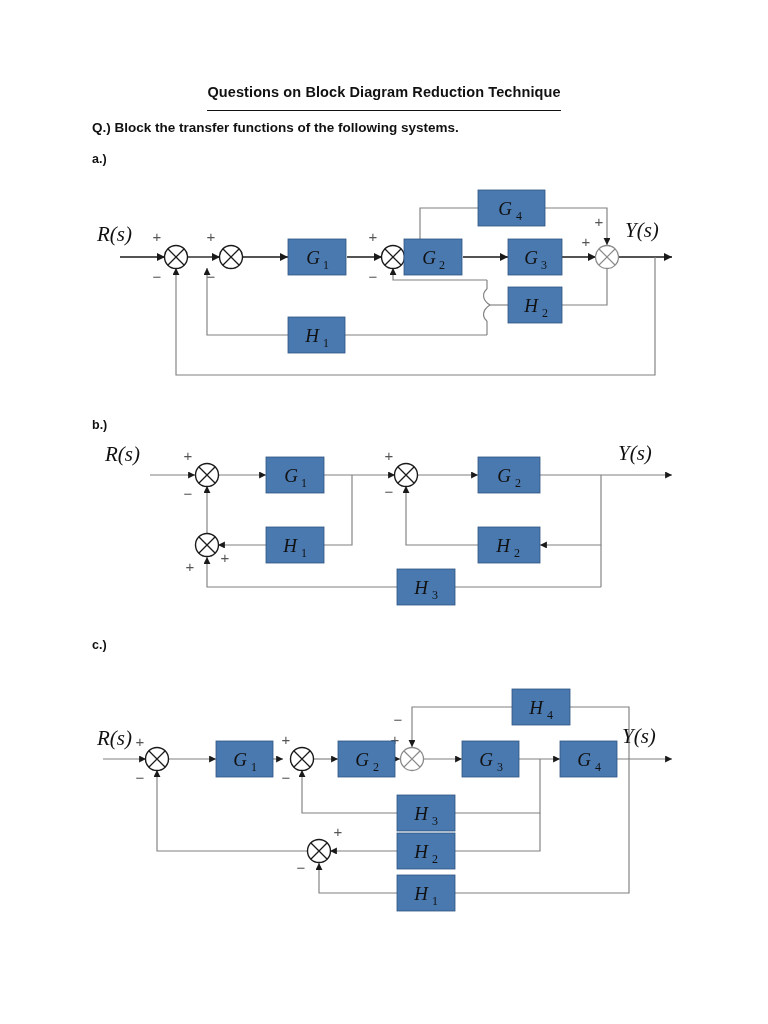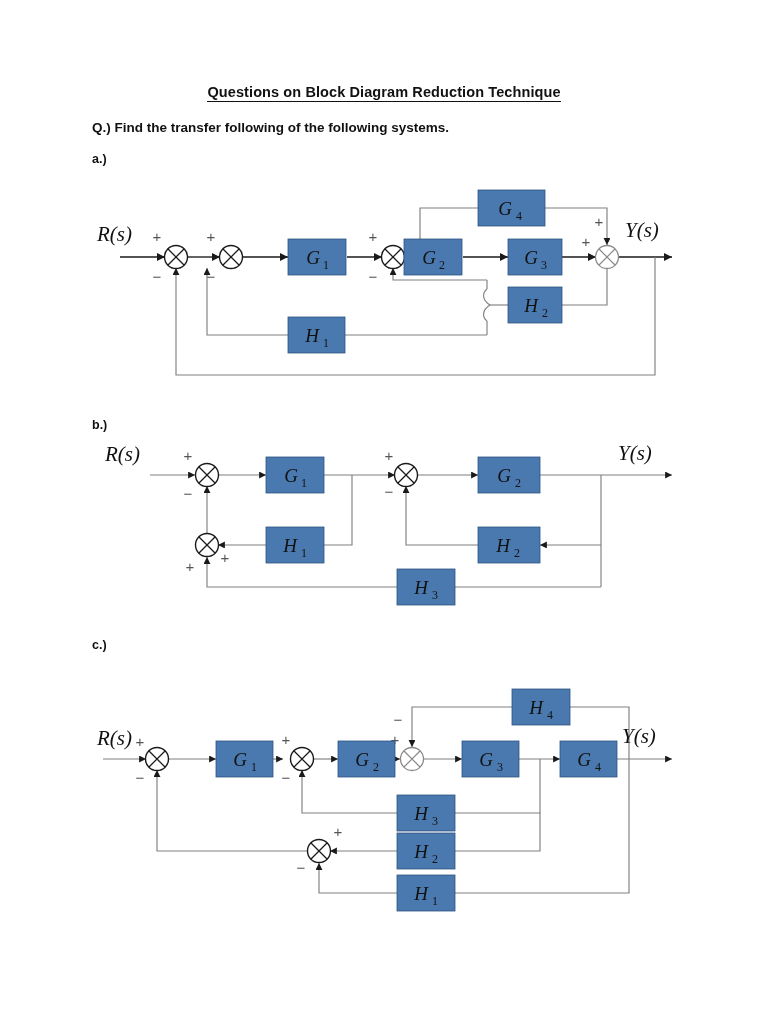--- a/index.html
+++ b/index.html
@@ -31,21 +31,21 @@
     left: 0; top: 84px;
     width: 768px;
     text-align: center;
     font-size: 14.5px;
     font-weight: bold;
     letter-spacing: 0.1px;
     color: #111;
   }
   .doc-title span.u {
     border-bottom: 1.4px solid #111;
-    padding-bottom: 1px;
+    padding-bottom: 10px;
   }
   .doc-prompt {
     position: absolute;
     left: 92px; top: 120px;
     font-size: 13.5px;
     font-weight: bold;
     color: #111;
   }
   .sec-label {
     position: absolute;
@@ -106,21 +106,21 @@
 </style>
 </head>
 <body>
 
 <div class="page">
 
   <div class="doc-title">
     <span class="u">Questions on Block Diagram Reduction Technique</span>
   </div>
 
-  <div class="doc-prompt">Q.) Find the transfer following of the following systems.</div>
+  <div class="doc-prompt">Q.) Block the transfer functions of the following systems.</div>
 
   <div class="sec-label" id="sec-a">a.)</div>
   <div class="sec-label" id="sec-b">b.)</div>
   <div class="sec-label" id="sec-c">c.)</div>
 
   <div class="diagram" id="diagram-a">
     <svg width="768" height="230" viewBox="0 0 768 230" xmlns="http://www.w3.org/2000/svg">
       <defs>
         <marker id="ahD" markerWidth="7" markerHeight="7" refX="6" refY="3" orient="auto">
           <path d="M0,0 L6,3 L0,6 z" fill="#1a1a1a"></path>

